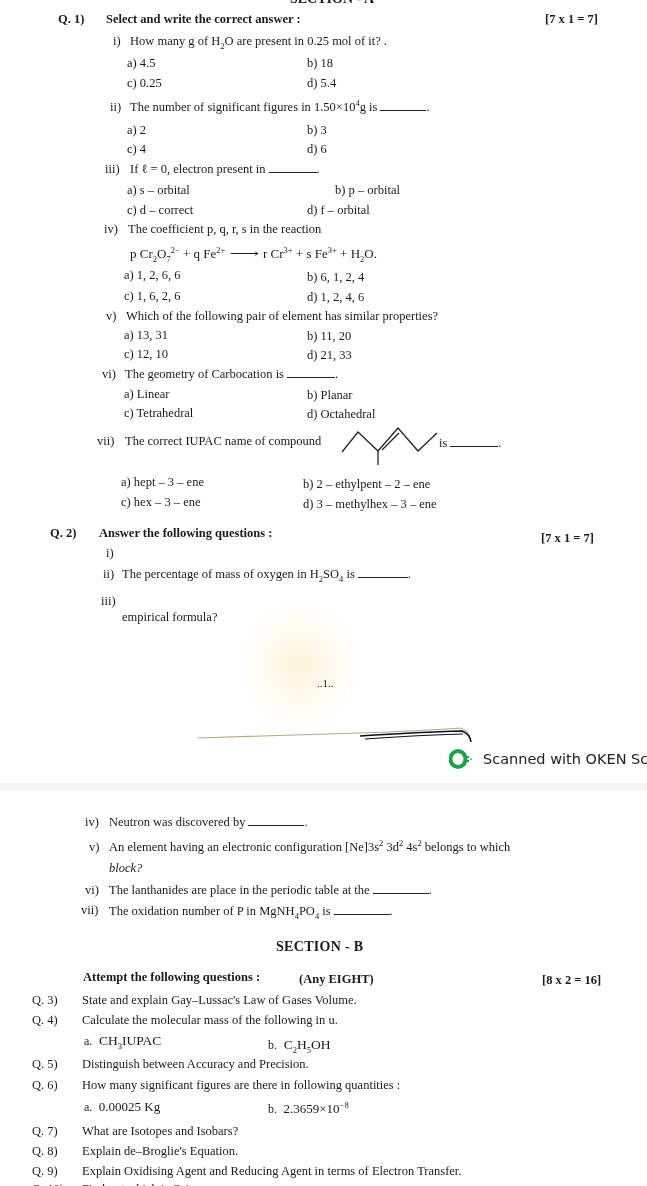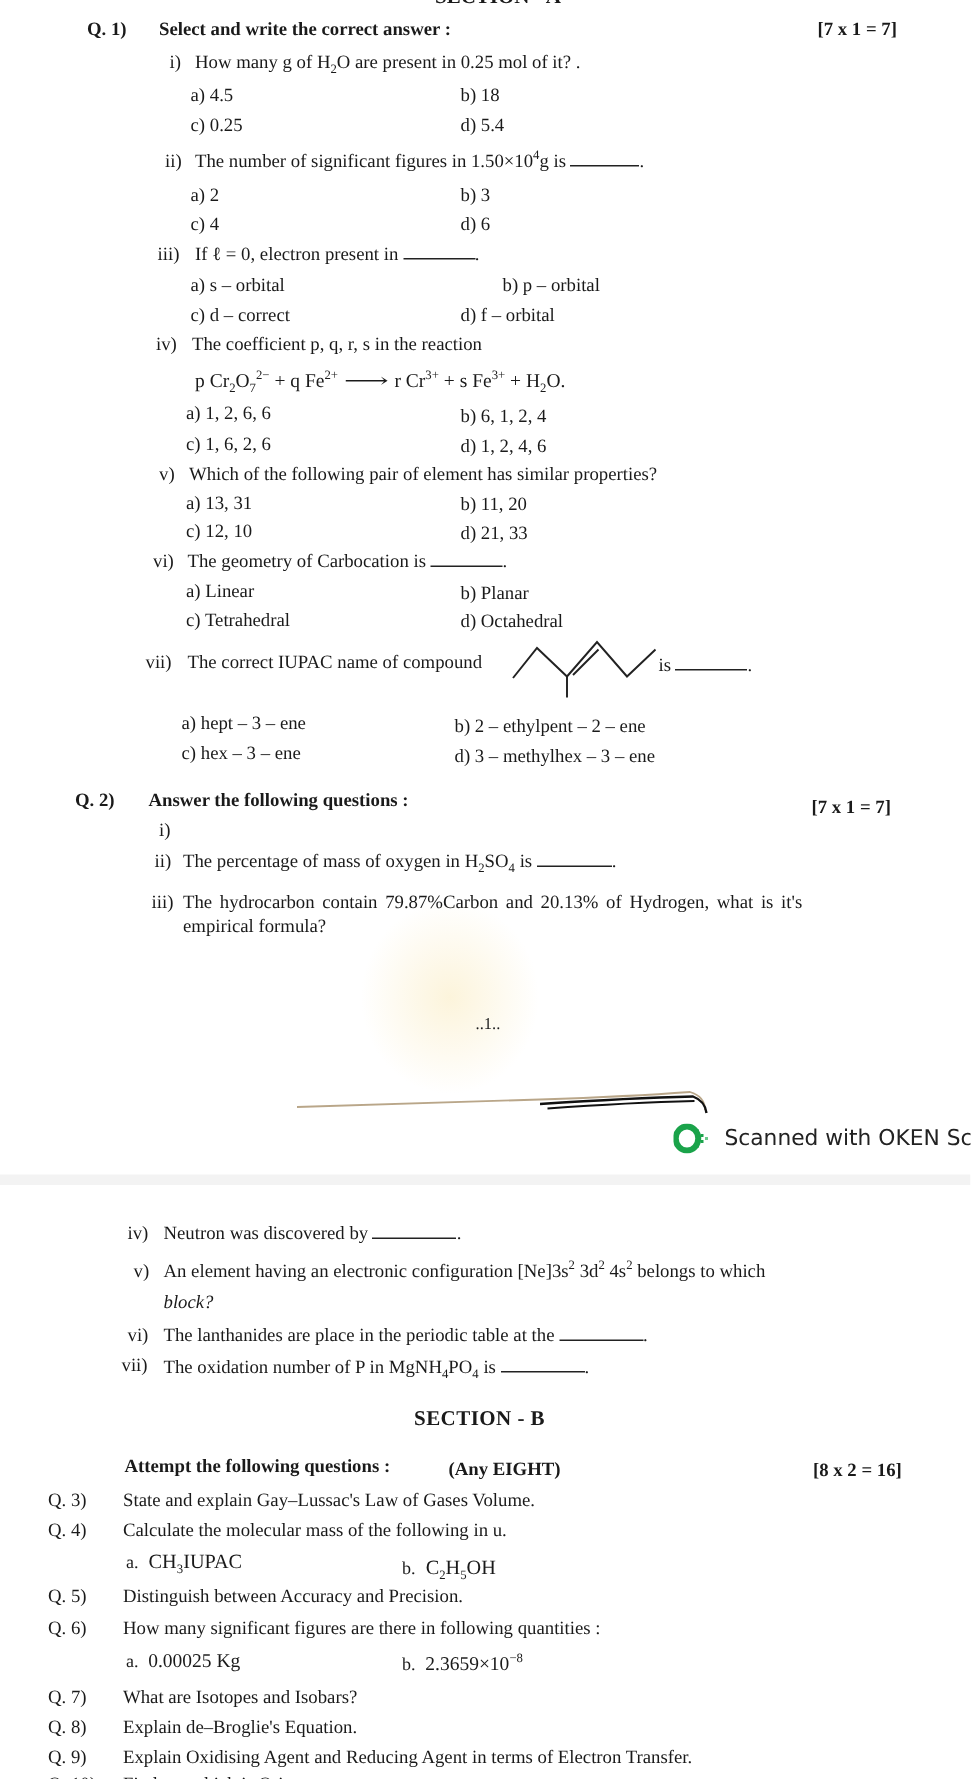--- a/index.html
+++ b/index.html
@@ -107,21 +107,20 @@
   <div class="t b" style="left:541px; top:531px;">[7 x 1 = 7]</div>
 
   <div class="t" style="left:106px; top:546px;">i)</div>
 
   <div class="t" style="left:103px; top:567px;">ii)</div>
   <div class="t" style="left:122px; top:567px;">
     <span>The percentage of mass of oxygen in H</span><sub>2</sub><span>SO</span><sub>4</sub><span> is</span><span class="blank" style="width:50px;"></span>.
   </div>
 
   <div class="t" style="left:101px; top:594px;">iii)</div>
-  <div class="t" style="left:122px; top:594px; word-spacing:2px;">The hydrocarbon contain 79.87%Carbon and 20.13% of Hydrogen, what is it's</div>
   <div class="t" style="left:122px; top:610px;">empirical formula?</div>
 
   <div class="t" style="left:317px; top:676px; font-size:11px;">..1..</div>
 
   <svg style="position:absolute; left:196px; top:725px;" width="280" height="20" viewBox="196 725 280 20">
     <path d="M198,738 Q300,735 360,733 T460,728 Q470,731 470,740" fill="none" stroke="#8a6a3a" stroke-width="1.2" opacity="0.6"></path>
     <path d="M360,736 Q420,732 462,731 Q470,734 471,742" fill="none" stroke="#111" stroke-width="1.6"></path>
     <path d="M365,739 Q420,735 463,734" fill="none" stroke="#111" stroke-width="1.2"></path>
   </svg>
 

